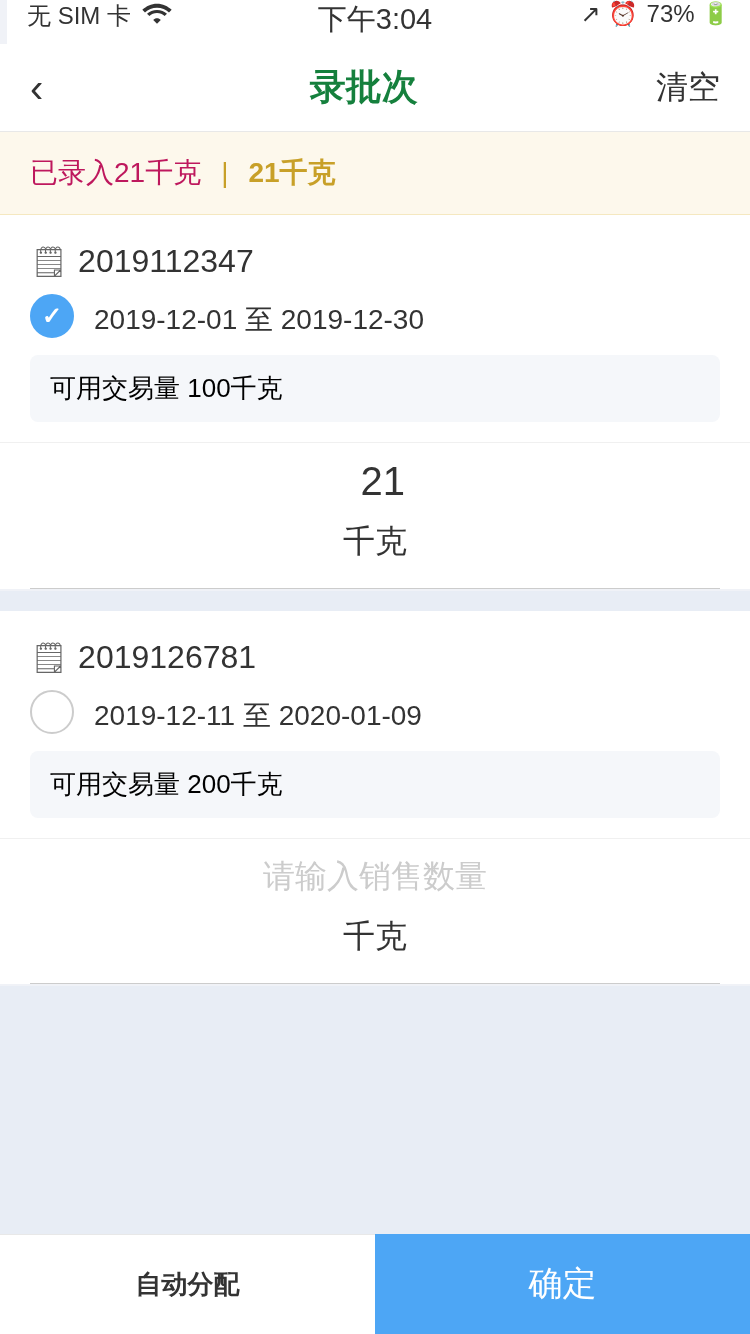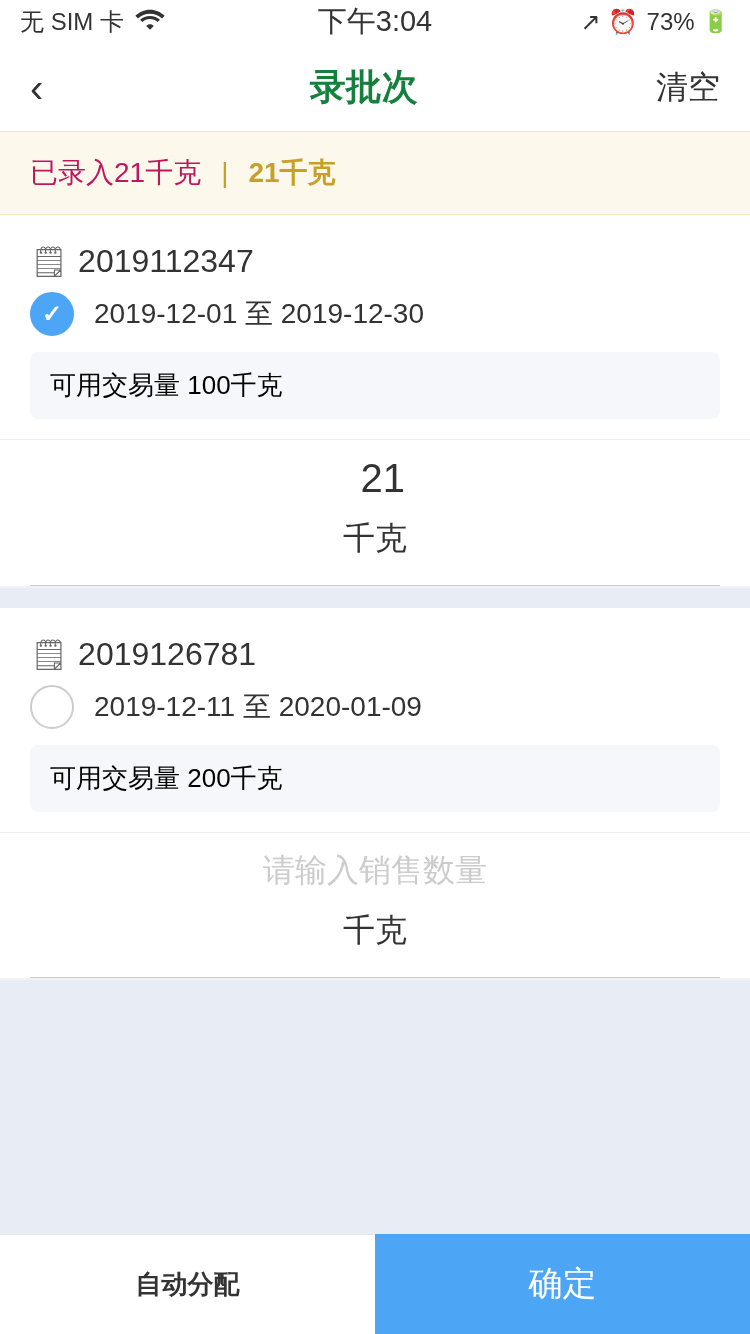--- a/index.html
+++ b/index.html
@@ -11,25 +11,26 @@
       background: #f0f2f7;
       font-size: 28px;
       color: #333;
     }
 
     
     .status-bar {
       height: 44px;
       background: #fff;
       display: flex;
-      align-items: center;
+      align-items: flex-start;
       justify-content: space-between;
       padding: 0 20px;
       font-size: 26px;
       font-weight: 500;
+      margin-left: 7px;
     }
     .status-left {
       display: flex;
       align-items: center;
       gap: 10px;
       font-size: 24px;
     }
     .status-center {
       font-size: 29px;
       font-weight: 400;
@@ -140,20 +141,21 @@
     }
     .radio-btn.checked::after {
       content: '✓';
       color: #fff;
       font-size: 24px;
       font-weight: bold;
     }
     .batch-date {
       font-size: 28px;
       color: #333;
+      margin-top: 9px;
     }
     .available-qty {
       margin: 4px 30px 20px 30px;
       background: #f5f7fa;
       border-radius: 8px;
       padding: 16px 20px;
       font-size: 26px;
       color: #000000;
     }
 

